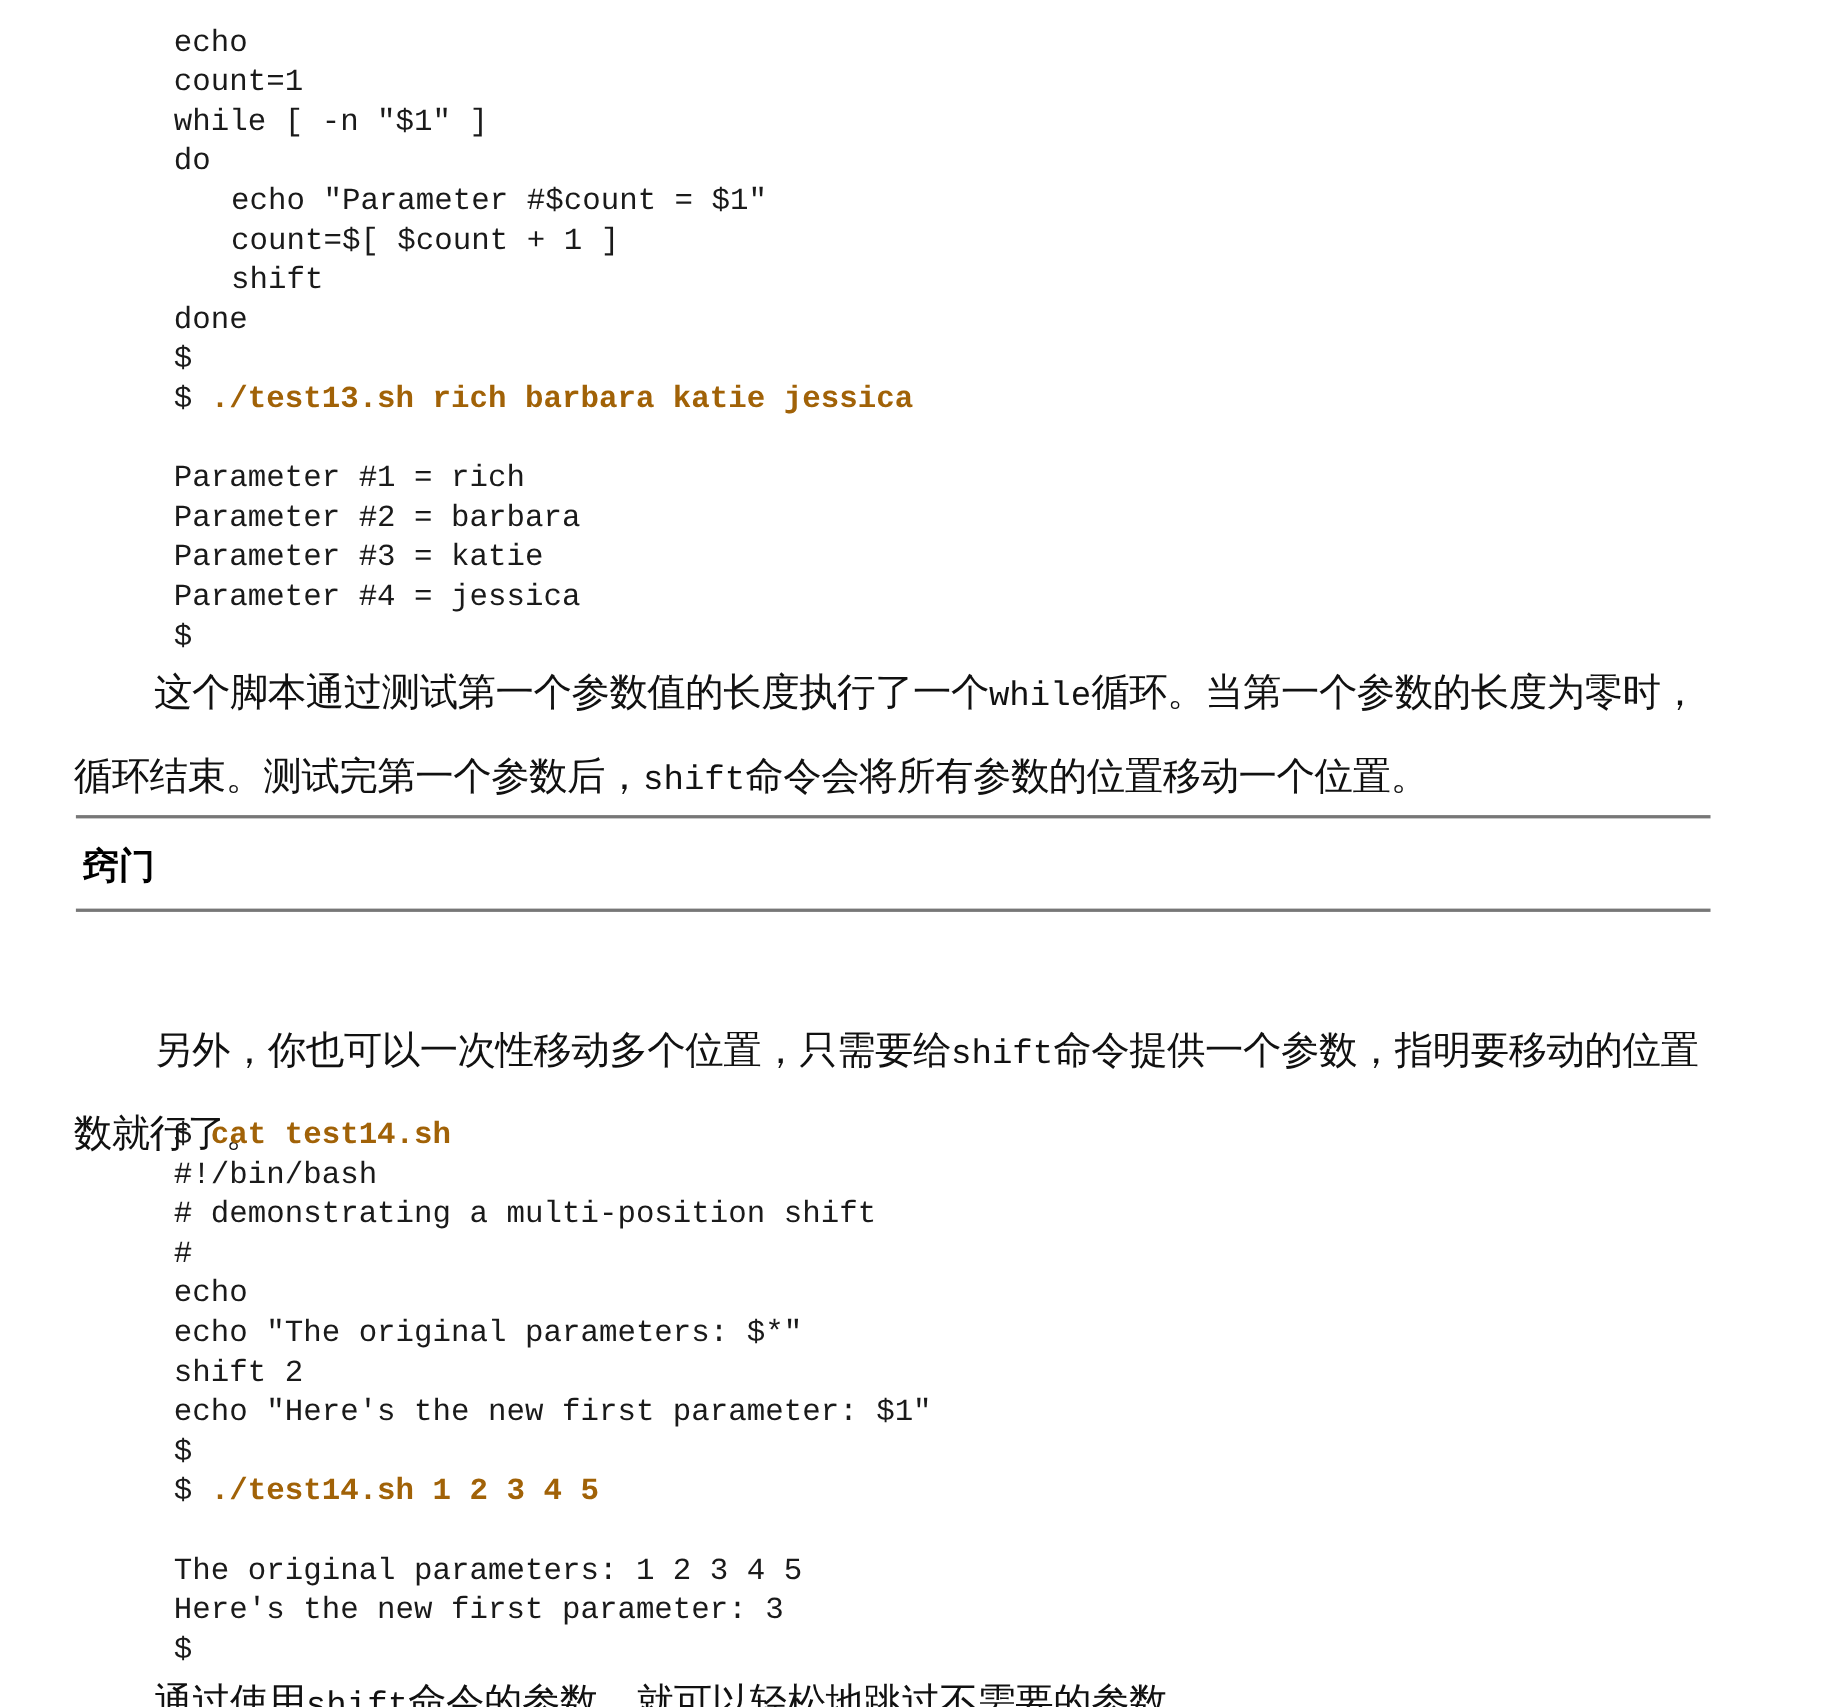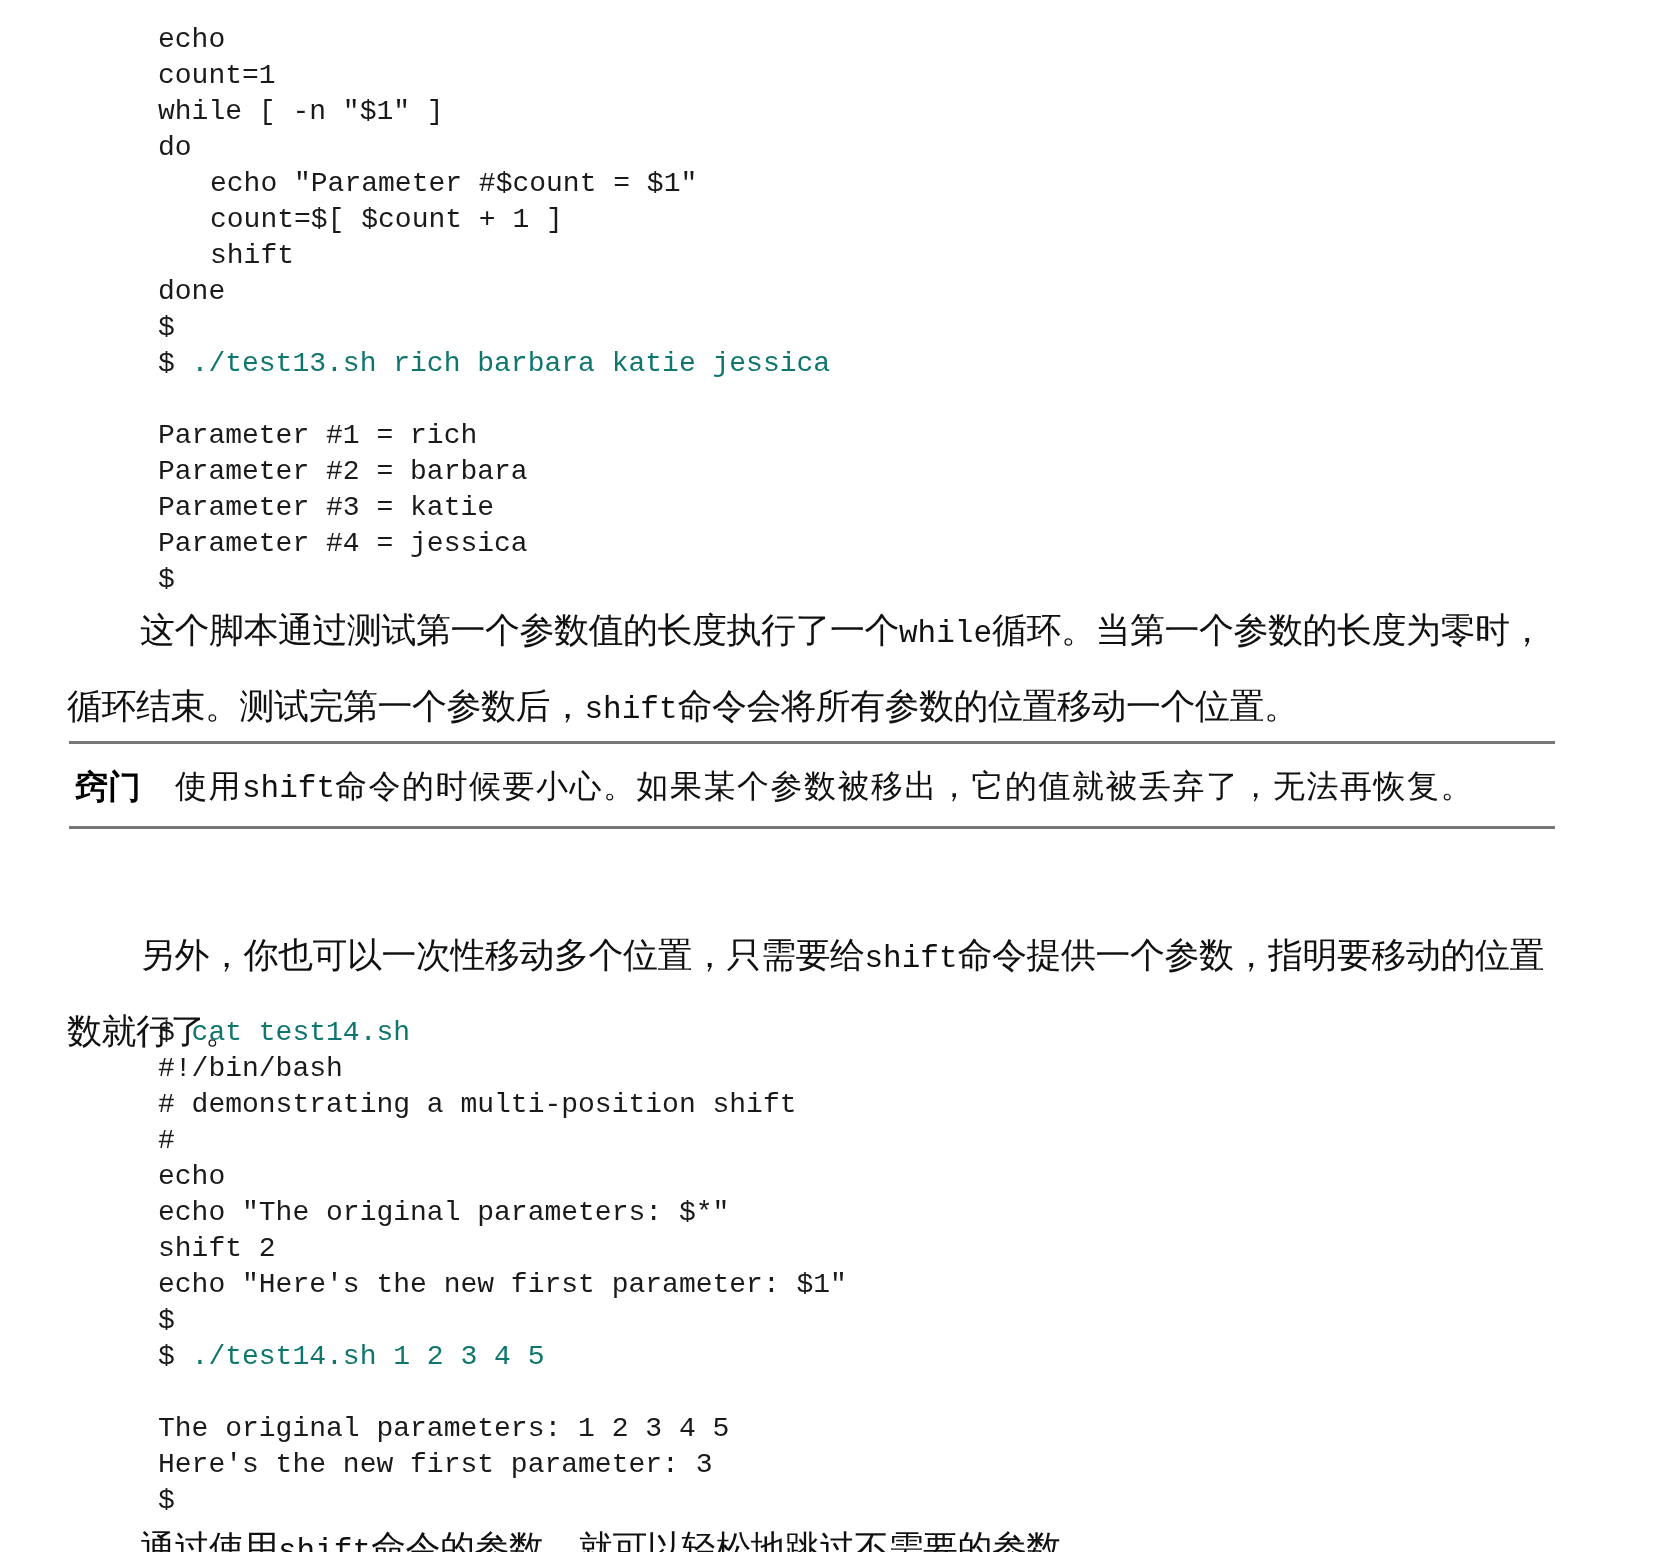--- a/index.html
+++ b/index.html
@@ -25,22 +25,22 @@
       color: #1a1a1a;
     }
     .code-line {
       display: block;
       height: 36px;
     }
     .code-line.indent {
       padding-left: 52px;
     }
     .code-line .cmd {
-      font-weight: normal;
-      color: #0f766e;
+      font-weight: bold;
+      color: #a16207;
     }
     .prose {
       position: absolute;
       left: 67px;
       width: 1490px;
       margin: 0;
       font-family: "DejaVu Serif", "Liberation Serif", serif;
       font-size: 35px;
       line-height: 73px;
       color: #111;
@@ -92,21 +92,20 @@
 </head>
 <body>
 
 <pre class="code-block" style="top:6px;"><span class="code-line">echo</span><span class="code-line">count=1</span><span class="code-line">while [ -n "$1" ]</span><span class="code-line">do</span><span class="code-line indent">echo "Parameter #$count = $1"</span><span class="code-line indent">count=$[ $count + 1 ]</span><span class="code-line indent">shift</span><span class="code-line">done</span><span class="code-line">$</span><span class="code-line"><span>$ </span><span class="cmd">./test13.sh rich barbara katie jessica</span></span><span class="code-line"></span><span class="code-line">Parameter #1 = rich</span><span class="code-line">Parameter #2 = barbara</span><span class="code-line">Parameter #3 = katie</span><span class="code-line">Parameter #4 = jessica</span><span class="code-line">$</span></pre>
 
 <p class="prose" style="top:594px;"><span>这个脚本通过测试第一个参数值的长度执行了一个</span><span class="mono">while</span><span>循环。当第一个参数的长度为零时，循环结束。测试完第一个参数后，</span><span class="mono">shift</span><span>命令会将所有参数的位置移动一个位置。</span></p>
 
 <div class="rule" style="top:741px;"></div>
 <div class="note">
   <span class="note-label">窍门</span>
-  <span class="note-body"><span>使用</span><span class="mono">shift</span><span>命令的时候要小心。如果某个参数被移出，它的值就被丢弃了，无法再恢复。</span></span>
 </div>
 <div class="rule" style="top:826px;"></div>
 
 <p class="prose" style="top:871px;margin-top:48px;"><span>另外，你也可以一次性移动多个位置，只需要给</span><span class="mono">shift</span><span>命令提供一个参数，指明要移动的位置数就行了。</span></p>
 
 <pre class="code-block" style="top:999px;"><span class="code-line"><span>$ </span><span class="cmd">cat test14.sh</span></span><span class="code-line">#!/bin/bash</span><span class="code-line"># demonstrating a multi-position shift</span><span class="code-line">#</span><span class="code-line">echo</span><span class="code-line">echo "The original parameters: $*"</span><span class="code-line">shift 2</span><span class="code-line">echo "Here's the new first parameter: $1"</span><span class="code-line">$</span><span class="code-line"><span>$ </span><span class="cmd">./test14.sh 1 2 3 4 5</span></span><span class="code-line"></span><span class="code-line">The original parameters: 1 2 3 4 5</span><span class="code-line">Here's the new first parameter: 3</span><span class="code-line">$</span></pre>
 
 <p class="prose" style="top:1512px;"><span>通过使用</span><span class="mono">shift</span><span>命令的参数，就可以轻松地跳过不需要的参数。</span></p>
 
 </body></html>

